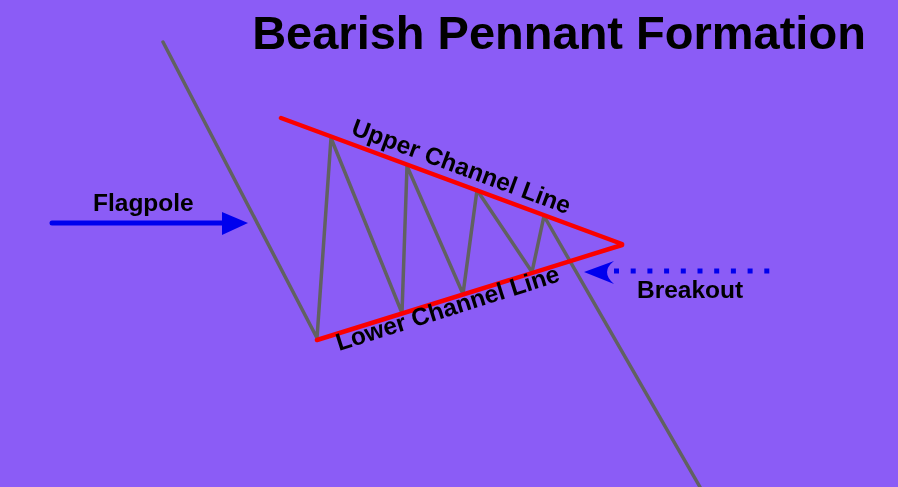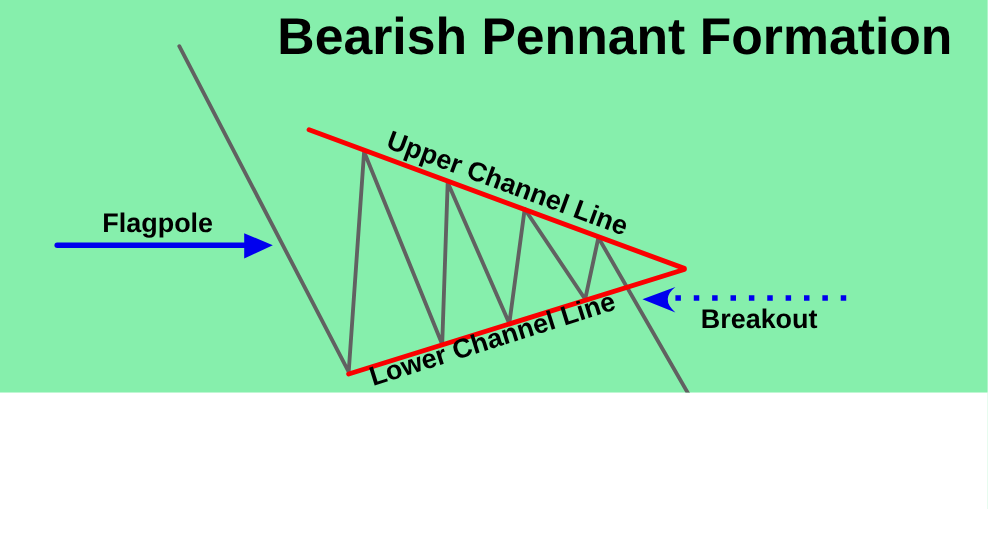--- a/index.html
+++ b/index.html
@@ -1,20 +1,20 @@
 <!DOCTYPE html>
 <html><head>
 <meta charset="utf-8">
 <style>
   html, body { margin: 0; padding: 0; background: #ffffff; }
   .canvas {
     position: relative;
     width: 898px;
-    height: 357px;
-    background: #86efac;
+    height: 487px;
+    background: #8b5cf6;
     overflow: hidden;
     font-family: "Liberation Sans", "DejaVu Sans", sans-serif;
   }
   svg { display: block; }
   .title-text {
     font-family: "Liberation Sans", "DejaVu Sans", sans-serif;
     font-size: 47px;
     font-weight: bold;
     fill: #000000;
   }

